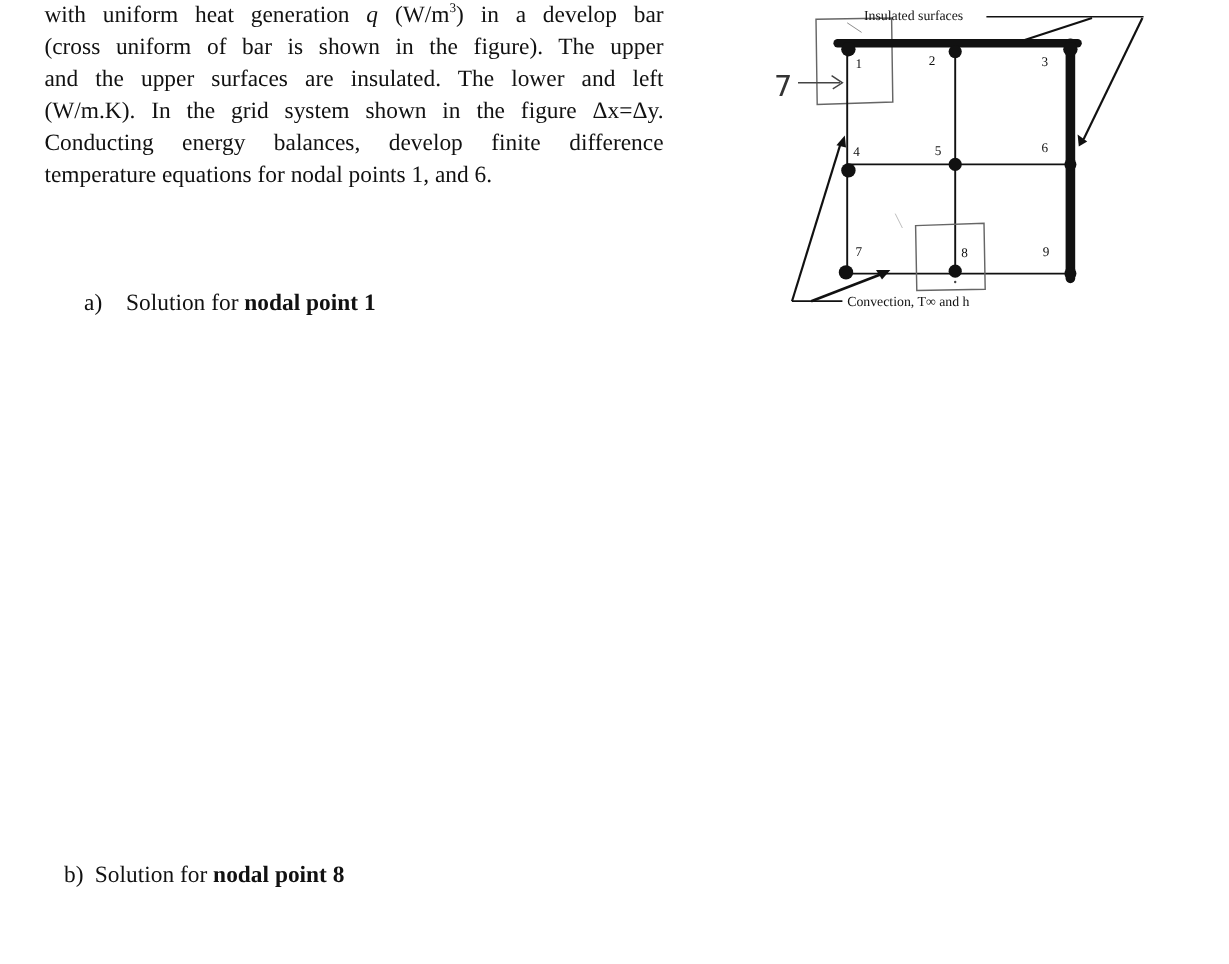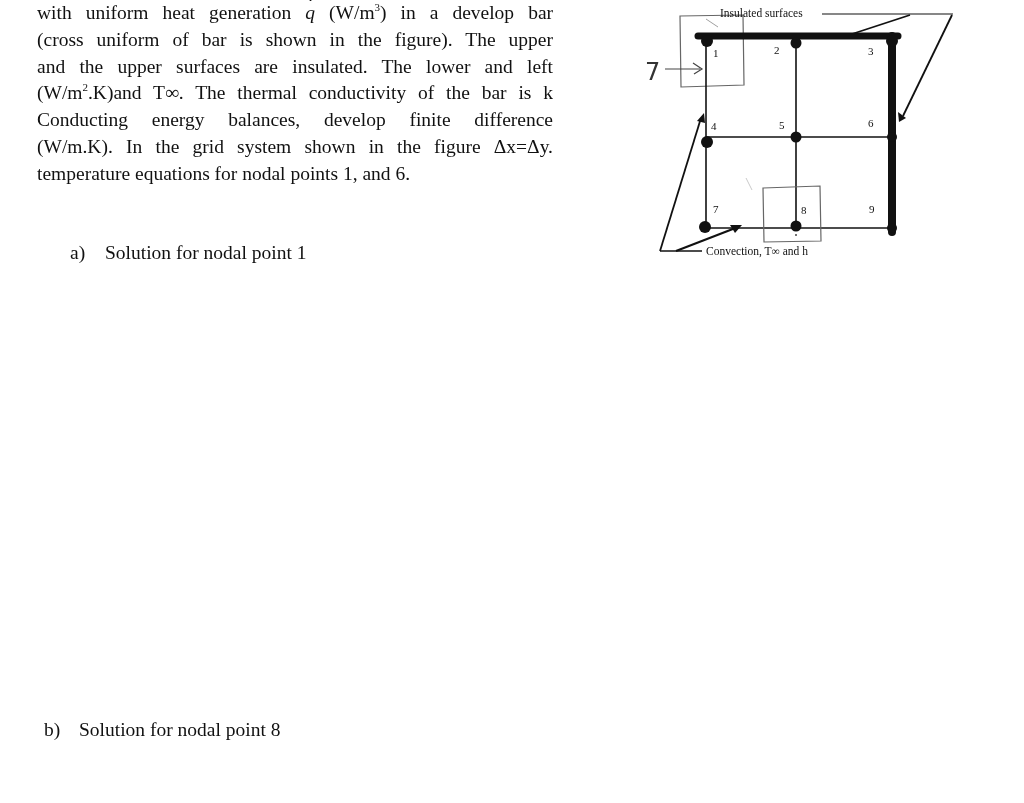--- a/index.html
+++ b/index.html
@@ -3,40 +3,39 @@
 <meta charset="utf-8">
 <style>
   html, body { margin:0; padding:0; background:#ffffff; }
   body { width:1024px; height:803px; position:relative; overflow:hidden;
          font-family:"Liberation Serif","DejaVu Serif",serif; color:#111; }
   .problem { position:absolute; left:37px; top:0px; width:516px;
              font-size:19.5px; line-height:26.8px; text-align:justify; }
   .line { display:block; text-align:justify; text-align-last:justify; white-space:nowrap; }
   .line.last { text-align-last:left; }
   .part-a { position:absolute; left:70px; top:240px; font-size:19.5px; line-height:26px; }
-  .part-b { position:absolute; left:44px; top:717px; font-size:19.5px; line-height:26px; }
+  .part-b { position:absolute; left:44px; top:717px; font-size:19.5px; line-height:26px;text-align:center; }
   .part-label { display:inline-block; width:35px; }
-  b { font-weight:normal; }
+  b { font-weight:bold; }
   sup { font-size:11px; vertical-align:8px; line-height:0; }
   .qdot { position:relative; font-style:italic; }
   .qdot::before { content:"\02D9"; position:absolute; left:2px; top:-9px; font-style:normal; }
   .figure { position:absolute; left:640px; top:0px; width:320px; height:270px; }
   .figure svg { width:320px; height:270px; }
   .fig-text { font-family:"Liberation Serif","DejaVu Serif",serif; fill:#111; }
 </style>
 </head>
 <body>
 
 <div class="problem">
   <span class="line"><span>with uniform heat generation</span> <span class="qdot">q</span> <span>(W/m</span><sup>3</sup><span>)</span> <span>in a develop bar</span></span>
   <span class="line">(cross uniform of bar is shown in the figure).  The upper</span>
   <span class="line">and the upper surfaces are insulated.  The lower and left</span>
-  <span class="line"><span>(W/m</span><sup>2</sup><span>.K)and T∞. The thermal conductivity of the bar is k</span></span>
+  <span class="line">(W/m.K). In the grid system shown in the figure Δx=Δy.</span>
   <span class="line">Conducting energy balances, develop finite difference</span>
-  <span class="line">(W/m.K). In the grid system shown in the figure Δx=Δy.</span>
   <span class="line last">temperature equations for nodal points 1, and 6.</span>
 </div>
 
 <div class="part-a">
   <span class="part-label">a)</span><span>Solution for </span><b>nodal point 1</b>
 </div>
 
 <div class="part-b">
   <span class="part-label">b)</span><span>Solution for </span><b>nodal point 8</b>
 </div>

